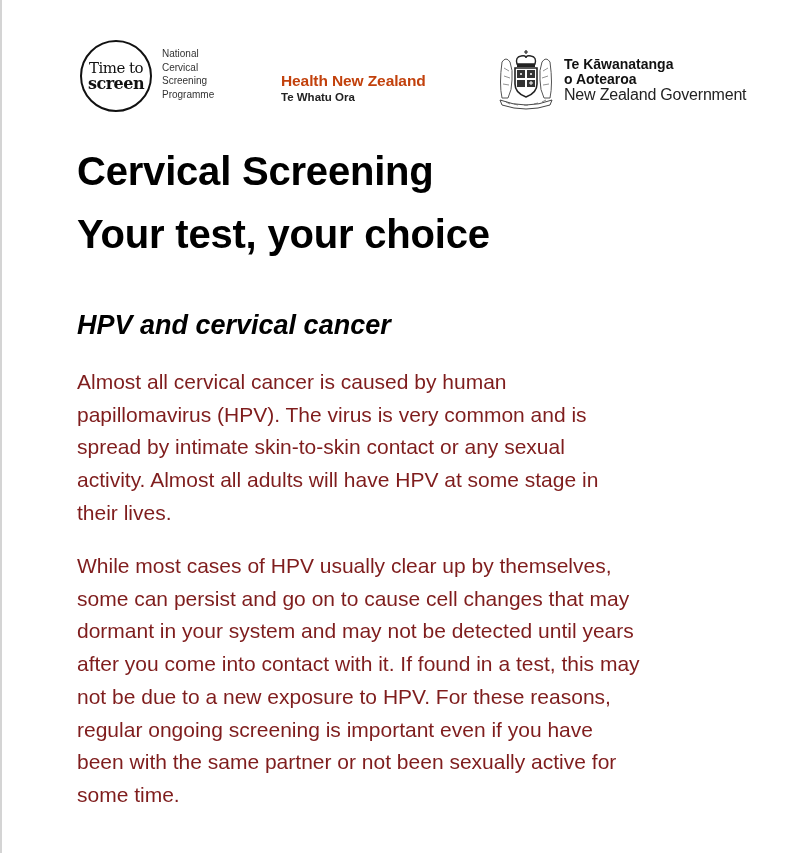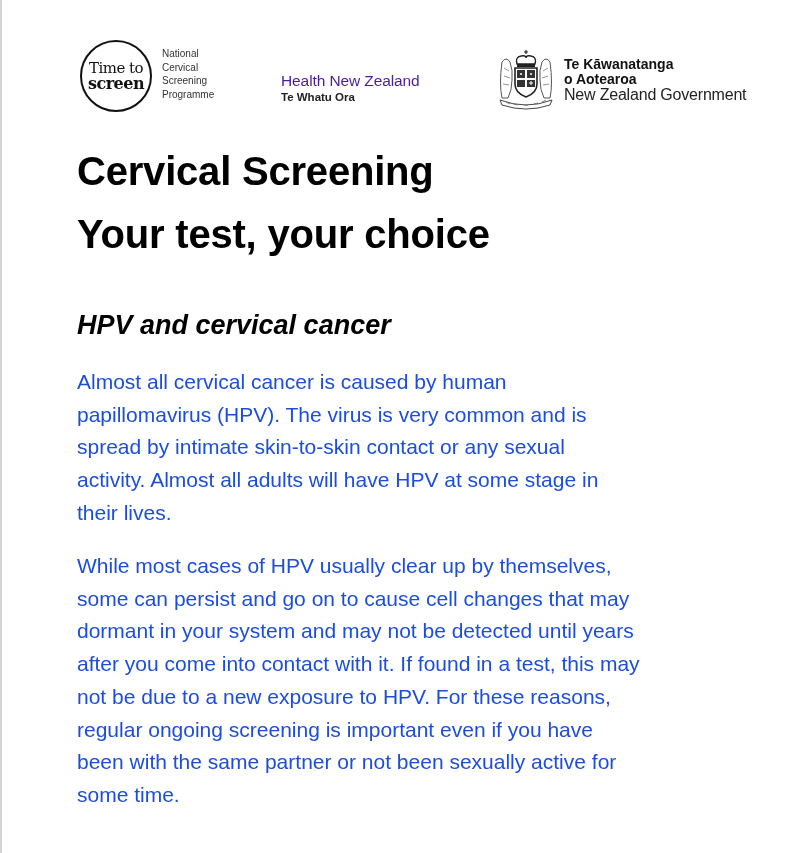--- a/index.html
+++ b/index.html
@@ -63,22 +63,22 @@
     }
     .tts-sub div { white-space: nowrap; }
 
     .logo-hnz {
       position: absolute;
       left: 281px;
       top: 72px;
     }
     .hnz-title {
       font-size: 15.5px;
-      font-weight: normal;
-      color: #4c1d95;
+      font-weight: bold;
+      color: #c2410c;
       letter-spacing: -0.1px;
       line-height: 18px;
     }
     .hnz-sub {
       font-size: 11.5px;
       font-weight: bold;
       color: #222;
       line-height: 14px;
     }
 
@@ -131,21 +131,21 @@
       line-height: 36px;
       white-space: nowrap;
       font-style: italic;
     }
     .paragraph {
       position: absolute;
       left: 77px;
       width: 680px;
       font-size: 21px;
       line-height: 32.7px;
-      color: #1d4ed8;
+      color: #7f1d1d;
     }
     .paragraph .line {
       white-space: nowrap;
       display: block;
     }
     .p1 { top: 366px; }
     .p2 { top: 550px; }
   </style>
 </head>
 <body>

